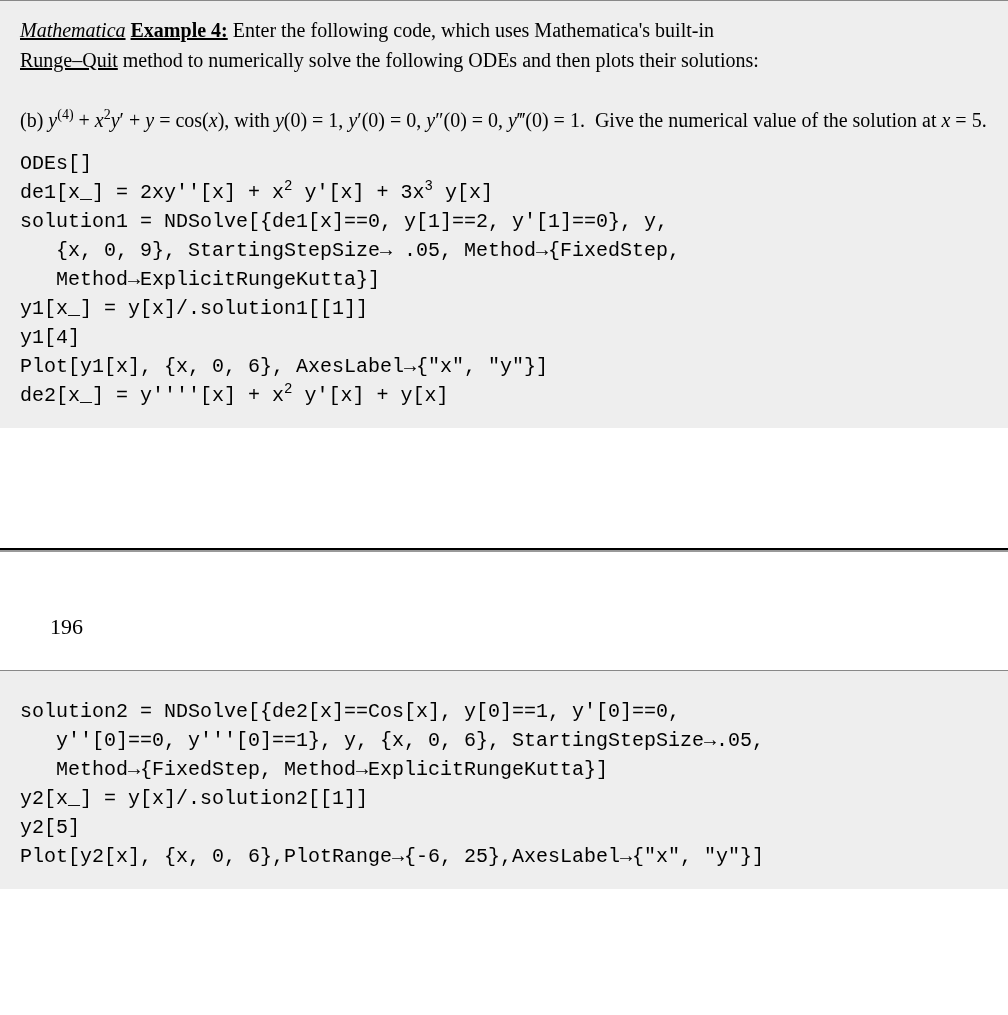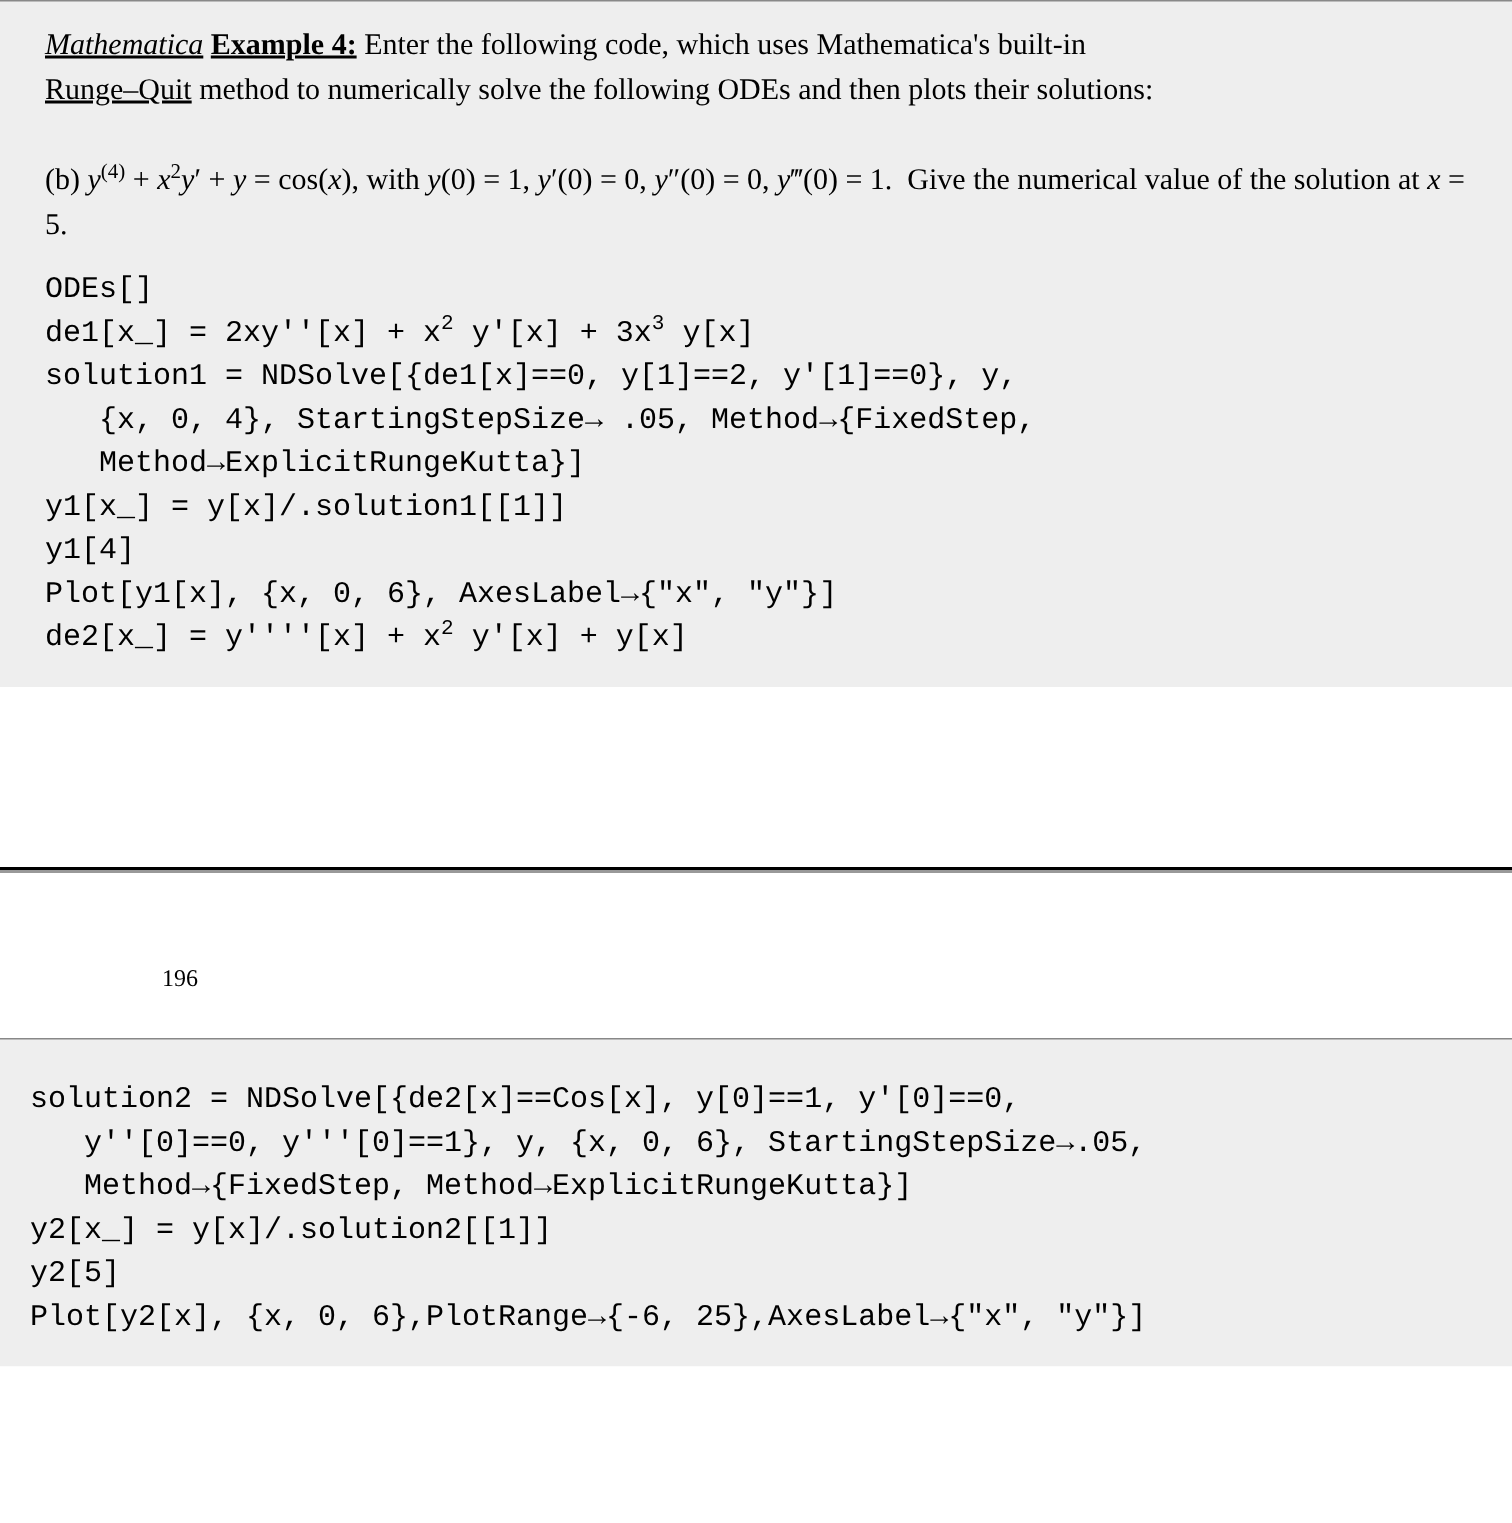--- a/index.html
+++ b/index.html
@@ -5,21 +5,21 @@
   body {
     margin: 0;
     padding: 0;
     font-family: Georgia, 'Times New Roman', serif;
     width: 1008px;
     background: #fff;
     color: #000;
   }
   .block {
     background: #eeeeee;
-    padding: 14px 20px 18px 30px;
+    padding: 14px 20px 18px 20px;
     border-top: 1px solid #888;
   }
   .block2 {
     background: #eeeeee;
     padding: 26px 20px 18px 20px;
     border-top: 1px solid #888;
   }
   .gap {
     height: 120px;
     background: #fff;
@@ -54,22 +54,21 @@
   }
   .header-row {
     display: flex;
     align-items: baseline;
     padding: 0 20px 30px 50px;
     font-size: 20px;
   }
   .page-num {
     width: 140px;
     font-family: Georgia, serif;
-    font-size: 16px;
-    text-align: center;
+    font-size: 22px;
   }
   .chapter-title {
     font-style: italic;
     font-size: 23px;
   }
 </style>
 </head>
 <body>
 
 <div class="block">
@@ -82,21 +81,21 @@
     <span class="underline">Runge–Quit</span>
     <span> </span>
     <span>method to numerically solve the following ODEs and then plots their solutions:</span><br>
     <br>
     <span>(b) <span class="math">y</span><span class="sup">(4)</span> + <span class="math">x</span><span class="sup">2</span><span class="math">y</span>′ + <span class="math">y</span> = cos(<span class="math">x</span>), with <span class="math">y</span>(0) = 1, <span class="math">y</span>′(0) = 0, <span class="math">y</span>″(0) = 0, <span class="math">y</span>‴(0) = 1.&nbsp;&nbsp;Give the numerical value of the solution at <span class="math">x</span> = 5.</span>
   </div>
 
   <div class="code"><span>ODEs[]</span>
 <span><span>de1[x_] = 2xy''[x] + x</span><span class="sup">2</span><span> </span><span>y'[x] + 3x</span><span class="sup">3</span><span> </span><span>y[x]</span></span>
 <span>solution1 = NDSolve[{de1[x]==0, y[1]==2, y'[1]==0}, y,</span>
-<span>   {x, 0, 4}, StartingStepSize→ .05, Method→{FixedStep,</span>
+<span>   {x, 0, 9}, StartingStepSize→ .05, Method→{FixedStep,</span>
 <span>   Method→ExplicitRungeKutta}]</span>
 <span>y1[x_] = y[x]/.solution1[[1]]</span>
 <span>y1[4]</span>
 <span>Plot[y1[x], {x, 0, 6}, AxesLabel→{"x", "y"}]</span>
 <span><span>de2[x_] = y''''[x] + x</span><span class="sup">2</span><span> </span><span>y'[x] + y[x]</span></span></div>
 </div>
 
 <div class="gap"></div>
 <div class="sep"></div>
 

